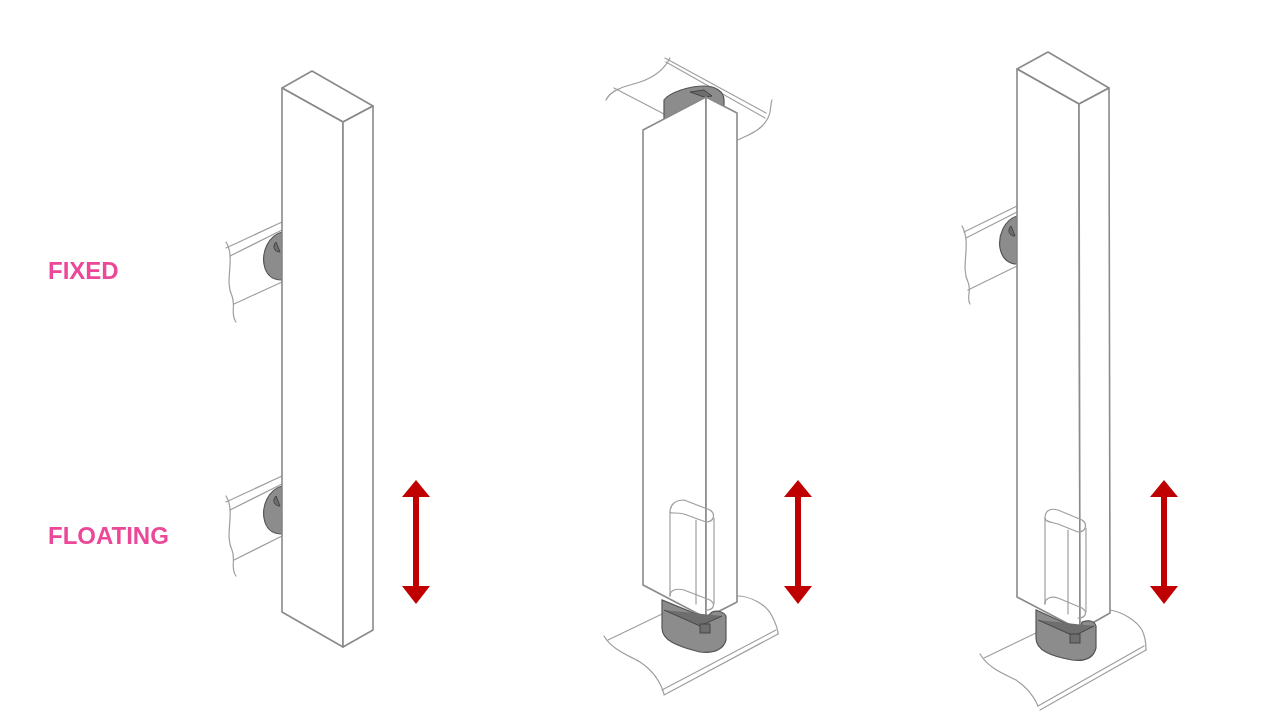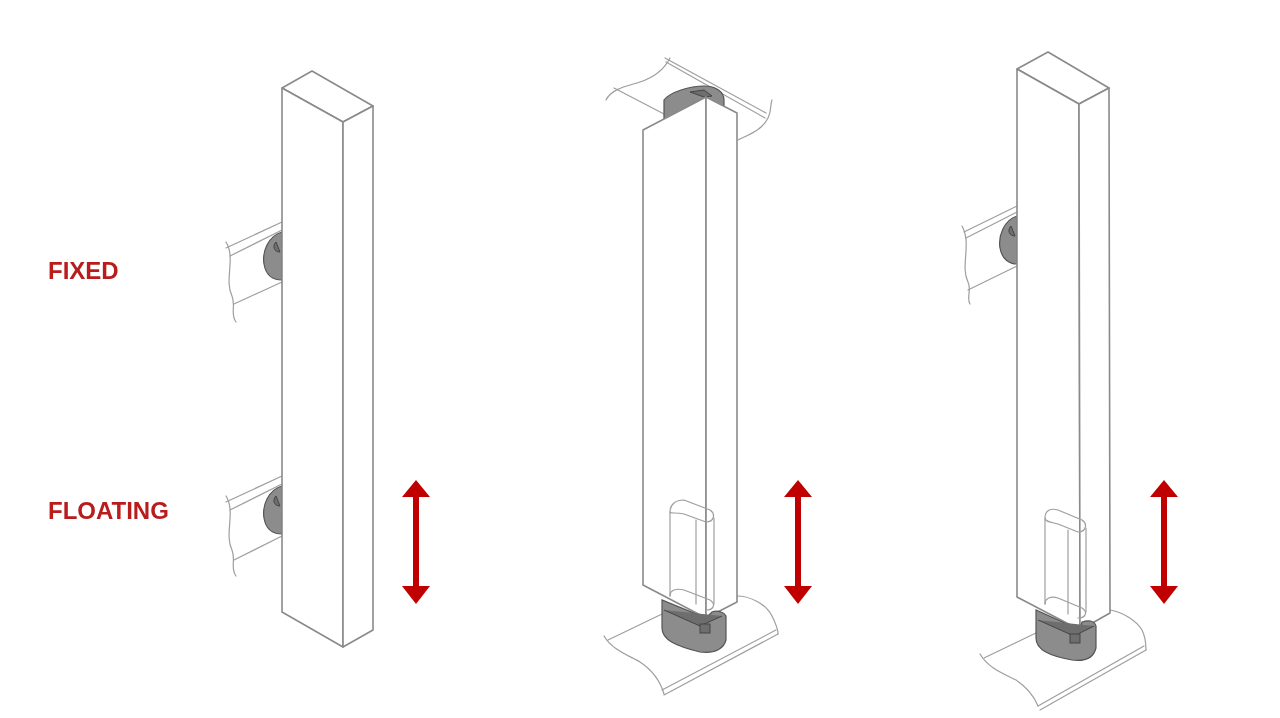--- a/index.html
+++ b/index.html
@@ -2,25 +2,25 @@
 <html><head>
 <meta charset="utf-8">
 <style>
   html, body { margin: 0; padding: 0; background: #ffffff; }
   body { width: 1280px; height: 718px; position: relative; overflow: hidden; }
   .label {
     position: absolute;
     font-family: "Liberation Sans", sans-serif;
     font-weight: bold;
     font-size: 24px;
-    color: #b91c1c;
+    color: #ec4899;
     letter-spacing: 0px;
   }
   #lbl-fixed { left: 48px; top: 257px; }
-  #lbl-floating { left: 48px; top: 497px; }
+  #lbl-floating { left: 48px; top: 522px; }
   svg { position: absolute; left: 0; top: 0; }
   .lnl { fill: none; stroke: #9e9e9e; stroke-width: 1.2; stroke-linejoin: round; stroke-linecap: round; }
   .face { fill: #ffffff; stroke: #8a8a8a; stroke-width: 1.6; stroke-linejoin: round; }
   .dark { fill: #8c8c8c; stroke: #555; stroke-width: 1.2; }
   .darker { fill: #6e6e6e; stroke: #444; stroke-width: 1; }
   .arrow { fill: #c00000; }
 </style>
 </head>
 <body>
 

